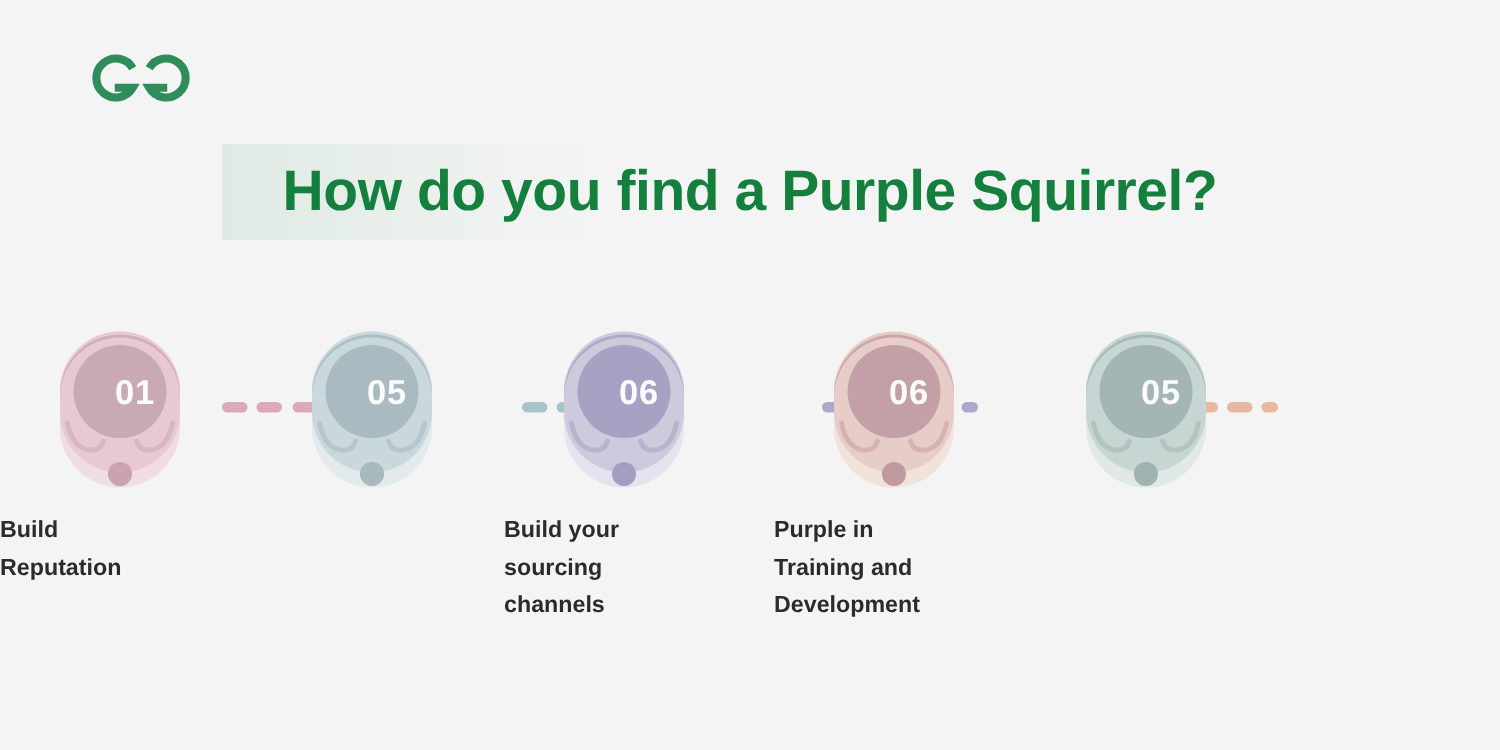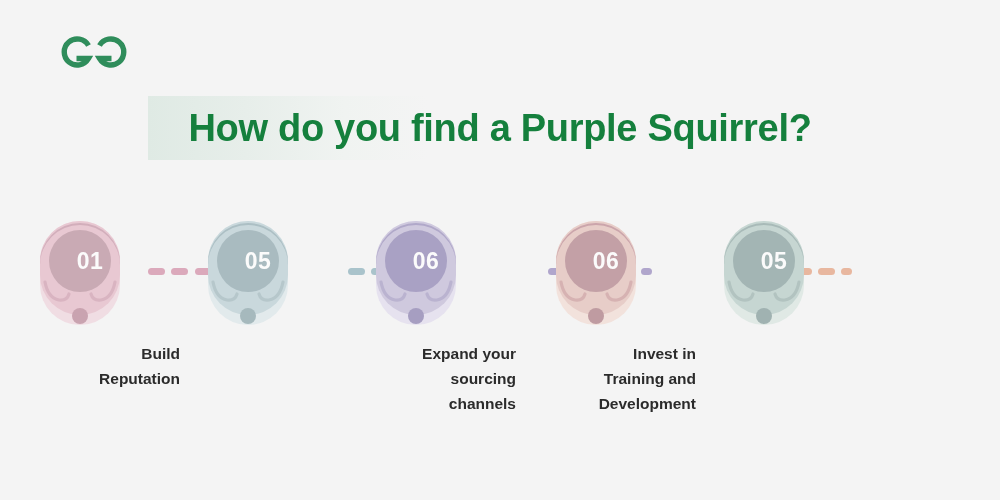--- a/index.html
+++ b/index.html
@@ -94,21 +94,21 @@
     font-size: 23px;
     font-weight: bold;
     color: #fbfbfb;
     letter-spacing: 0.5px;
     pointer-events: none;
   }
 
   .step-caption {
     margin-top: 10px;
     width: 180px;
-    text-align: right;
+    text-align: left;
     font-size: 15.5px;
     font-weight: bold;
     color: #2b2b2b;
     line-height: 1.6;
     white-space: pre-line;
   }
 
   
   .connector {
     position: absolute;
@@ -221,41 +221,41 @@
           <path class="ring-side" d="M10 49 a40 40 0 0 1 80 0 l0 14 a40 40 0 0 1 -80 0 z" fill="#cfc9de"></path>
           <path class="ring-top" d="M10 51 a40 40 0 0 1 80 0 l0 2 a40 40 0 0 0 -80 0 z" fill="#b0a8c9"></path>
           <circle class="ring-hole" cx="50" cy="49" r="31" fill="#a9a1c4"></circle>
           <path class="hook-l" d="M15 70 q3 16 14 18 q8 1 10 -6" fill="none" stroke-width="3.2" stroke-linecap="round" stroke="#bab3d0"></path>
           <path class="hook-r" d="M85 70 q-3 16 -14 18 q-8 1 -10 -6" fill="none" stroke-width="3.2" stroke-linecap="round" stroke="#bab3d0"></path>
           <circle class="base-dot" cx="50" cy="104" r="8" fill="#a69ec1"></circle>
         </g>
       </svg>
       <div class="badge-number">06</div>
     </div>
-    <div class="step-caption">Expand your
+    <div class="step-caption">Build your
 sourcing
 channels</div>
   </div>
 
   <div class="step-cell">
     <div class="badge-wrap">
       <svg viewBox="0 0 120 120" width="120" height="120">
         <g class="ring-g">
           <path class="ring-bottom" d="M10 49 a40 40 0 0 1 80 0 l0 24 a40 40 0 0 1 -80 0 z" fill="#f2e2dc"></path>
           <path class="ring-side" d="M10 49 a40 40 0 0 1 80 0 l0 14 a40 40 0 0 1 -80 0 z" fill="#e7cdc8"></path>
           <path class="ring-top" d="M10 51 a40 40 0 0 1 80 0 l0 2 a40 40 0 0 0 -80 0 z" fill="#cba5ab"></path>
           <circle class="ring-hole" cx="50" cy="49" r="31" fill="#c3a0a6"></circle>
           <path class="hook-l" d="M15 70 q3 16 14 18 q8 1 10 -6" fill="none" stroke-width="3.2" stroke-linecap="round" stroke="#d6b2b2"></path>
           <path class="hook-r" d="M85 70 q-3 16 -14 18 q-8 1 -10 -6" fill="none" stroke-width="3.2" stroke-linecap="round" stroke="#d6b2b2"></path>
           <circle class="base-dot" cx="50" cy="104" r="8" fill="#bf9ba1"></circle>
         </g>
       </svg>
       <div class="badge-number">06</div>
     </div>
-    <div class="step-caption">Invest in
+    <div class="step-caption">Purple in
 Training and
 Development</div>
   </div>
 
   <div class="step-cell">
     <div class="badge-wrap">
       <svg viewBox="0 0 120 120" width="120" height="120">
         <g class="ring-g">
           <path class="ring-bottom" d="M10 49 a40 40 0 0 1 80 0 l0 24 a40 40 0 0 1 -80 0 z" fill="#e0e9e5"></path>
           <path class="ring-side" d="M10 49 a40 40 0 0 1 80 0 l0 14 a40 40 0 0 1 -80 0 z" fill="#c6d6d2"></path>

